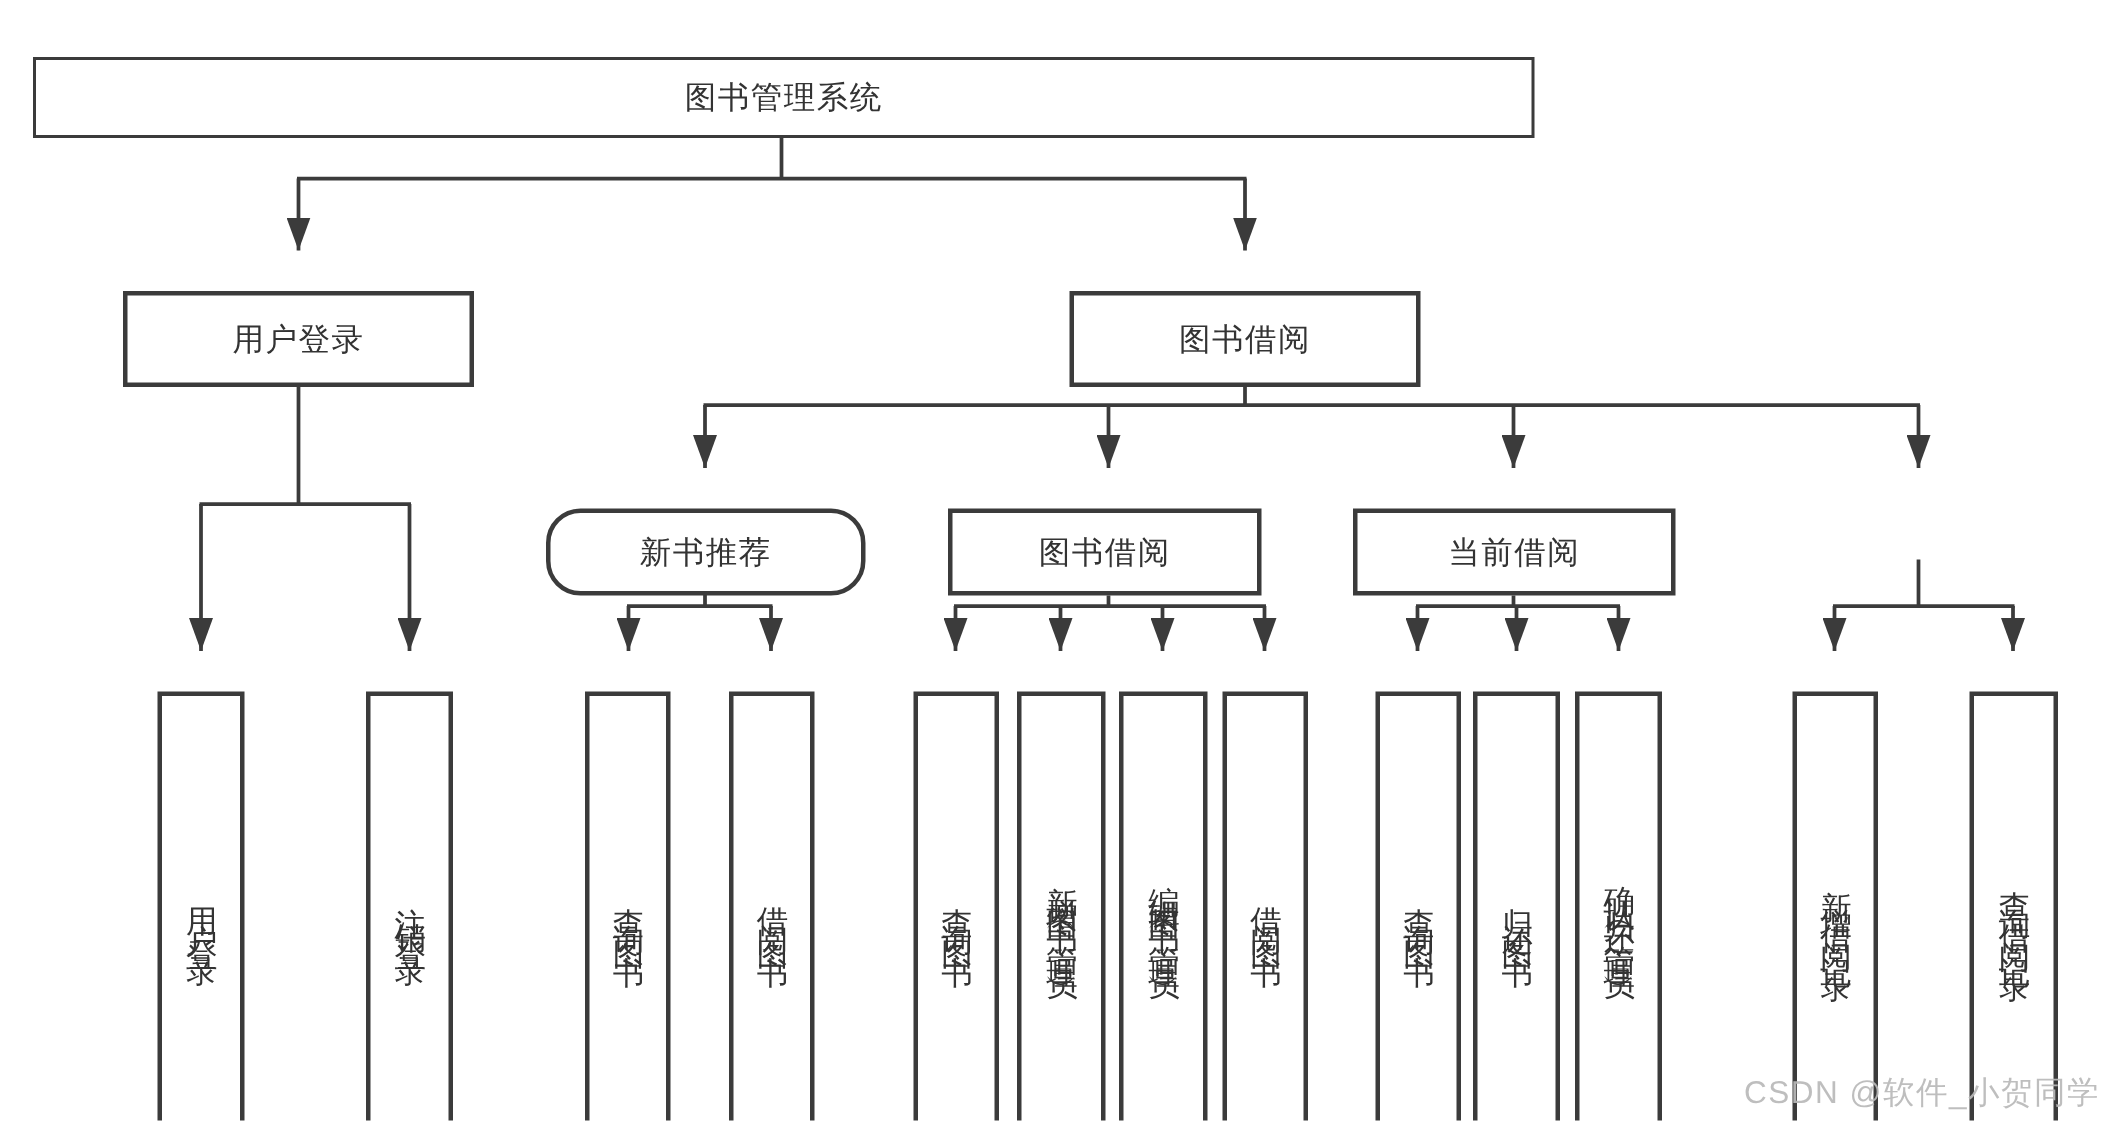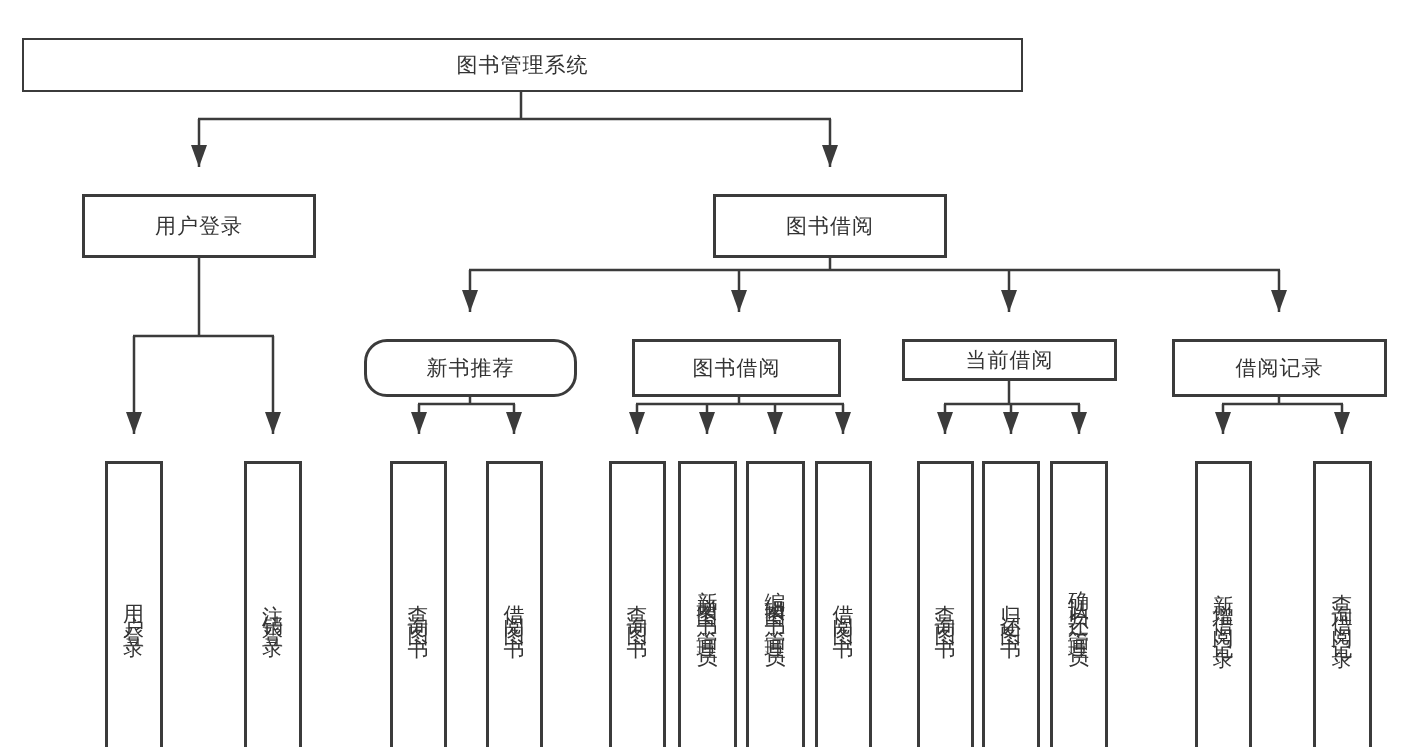--- a/index.html
+++ b/index.html
@@ -142,25 +142,22 @@
   <div class="node" style="left:713px; top:170px; width:234px; height:64px;">
     <span class="hlabel">图书借阅</span>
   </div>
 
   <div class="node" style="left:364px; top:315px; width:213px; height:58px;border-radius:23px;">
     <span class="hlabel">新书推荐</span>
   </div>
   <div class="node" style="left:632px; top:315px; width:209px; height:58px;">
     <span class="hlabel">图书借阅</span>
   </div>
-  <div class="node" style="left:902px; top:315px; width:215px; height:42px;">
+  <div class="node" style="left:902px; top:315px; width:215px; height:58px;">
     <span class="hlabel">当前借阅</span>
-  </div>
-  <div class="node" style="left:1172px; top:315px; width:215px; height:58px;">
-    <span class="hlabel">借阅记录</span>
   </div>
 
   <div class="node" style="left:105px; top:437px; width:58px; height:298px;">
     <span class="vlabel">用户登录</span>
   </div>
   <div class="node" style="left:244px; top:437px; width:58px; height:298px;">
     <span class="vlabel">注销登录</span>
   </div>
 
   <div class="node" style="left:390px; top:437px; width:57px; height:298px;">
@@ -193,13 +190,14 @@
     <span class="vlabel tight">确认归还（管理员）</span>
   </div>
 
   <div class="node" style="left:1195px; top:437px; width:57px; height:298px;">
     <span class="vlabel">新增借阅记录</span>
   </div>
   <div class="node" style="left:1313px; top:437px; width:59px; height:298px;">
     <span class="vlabel">查询借阅记录</span>
   </div>
 
+  <div class="watermark">CSDN @软件_小贺同学</div>
 </div>
 
 </body></html>

